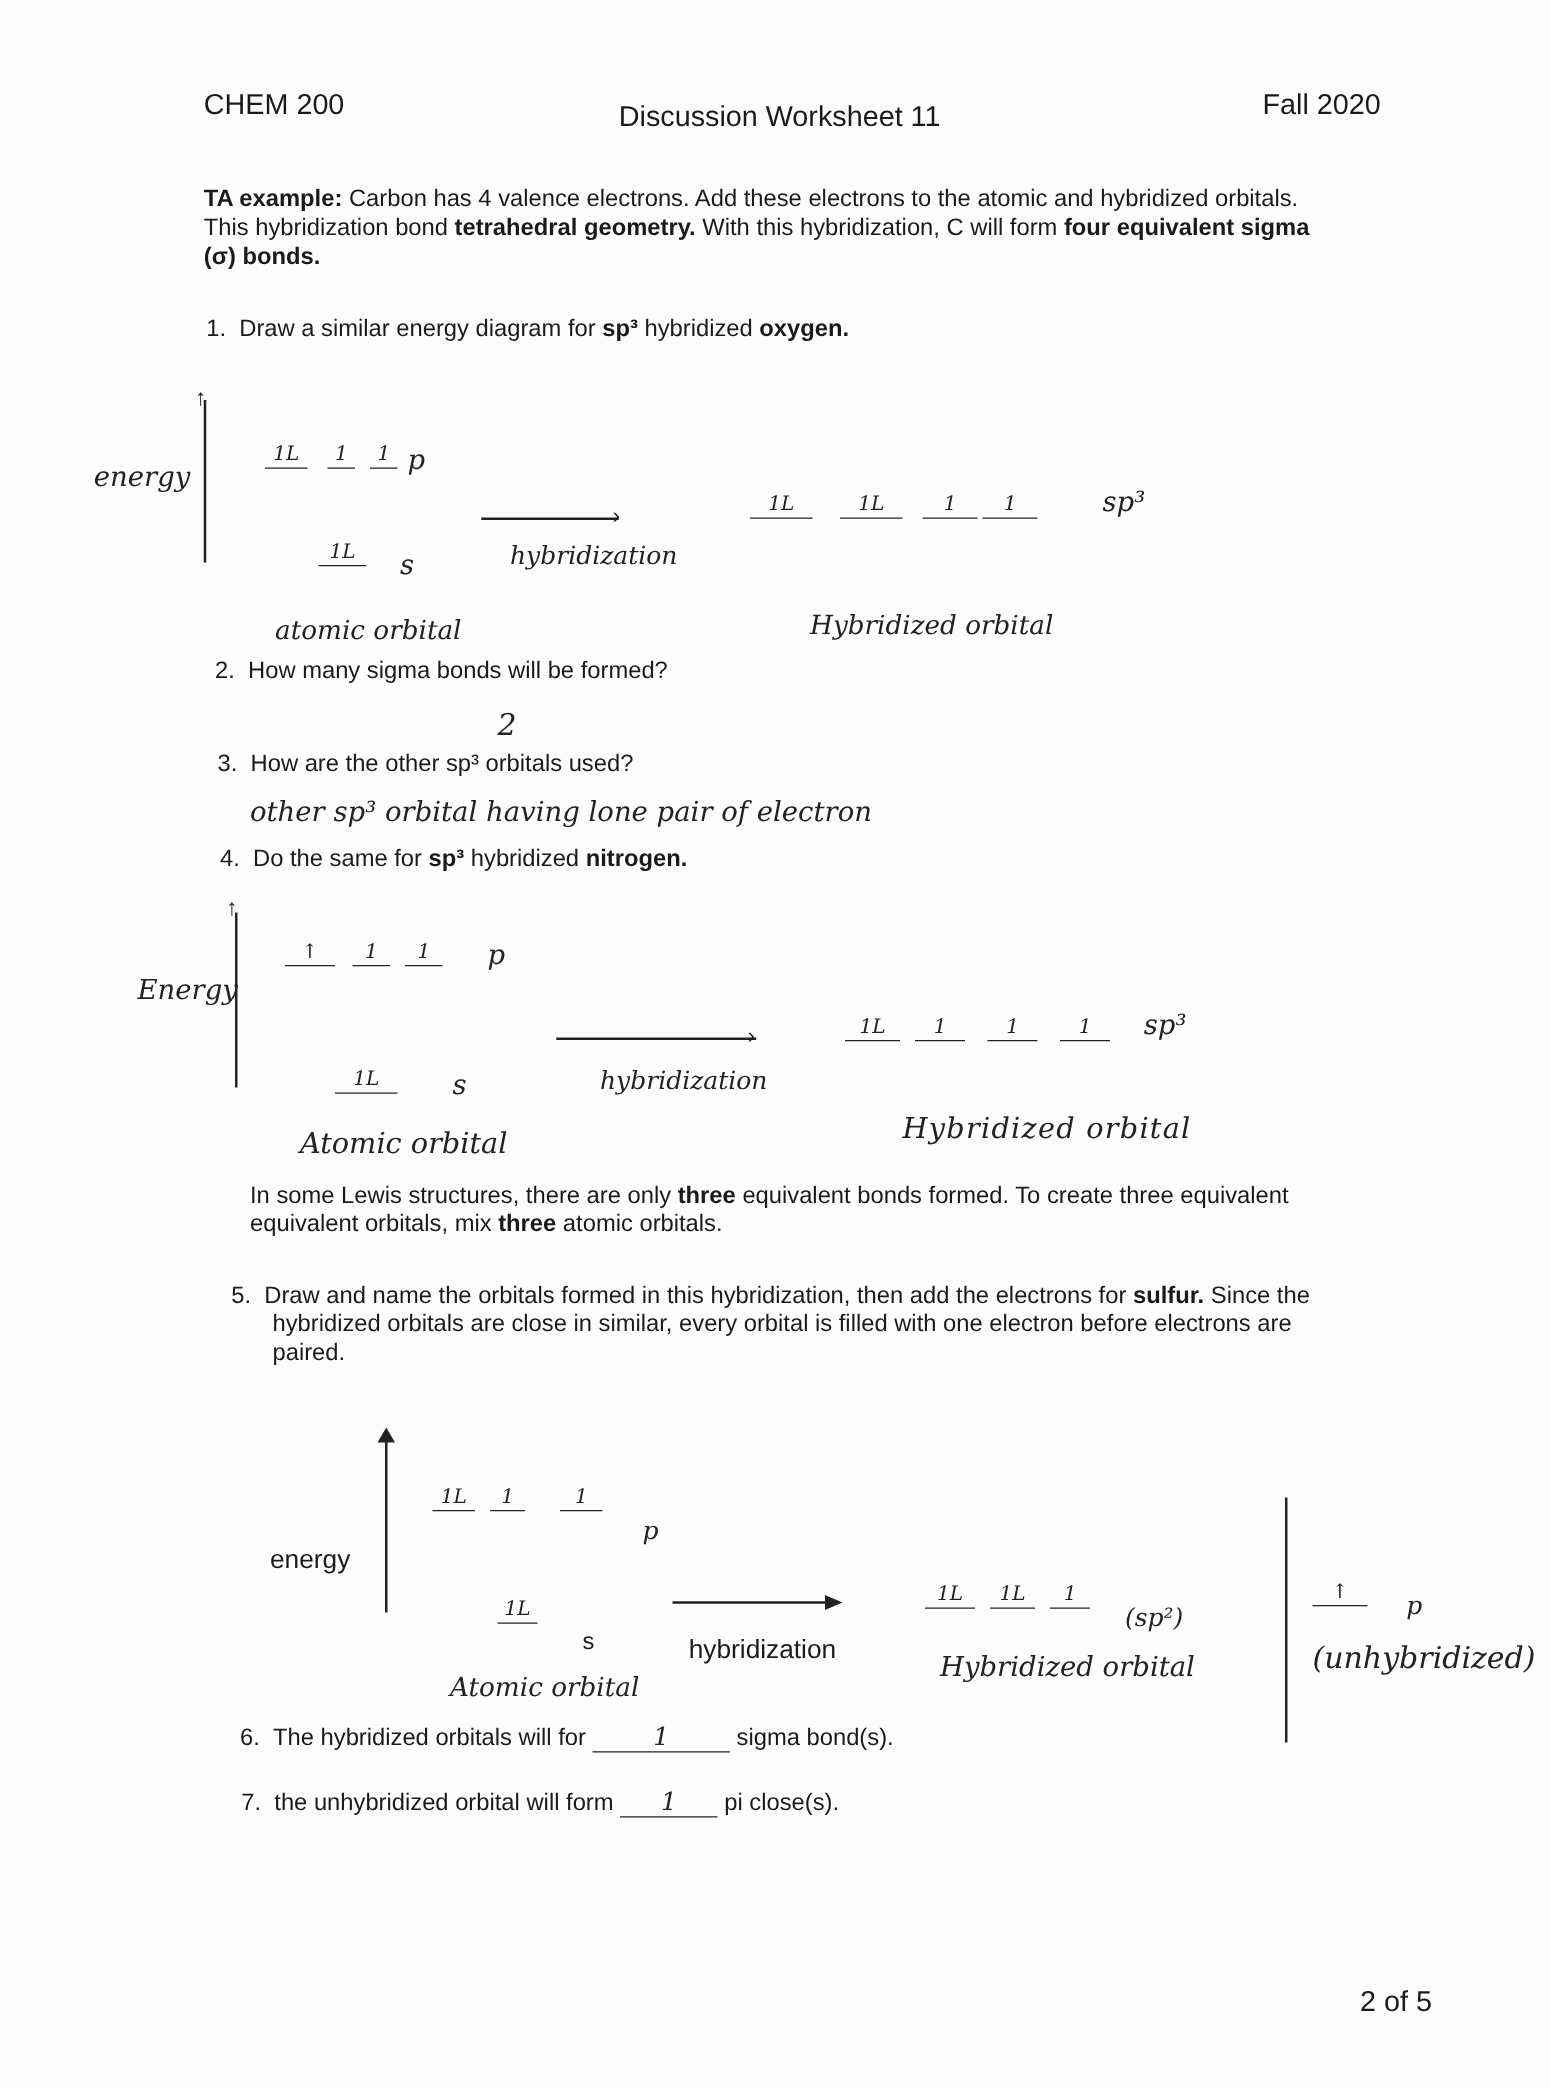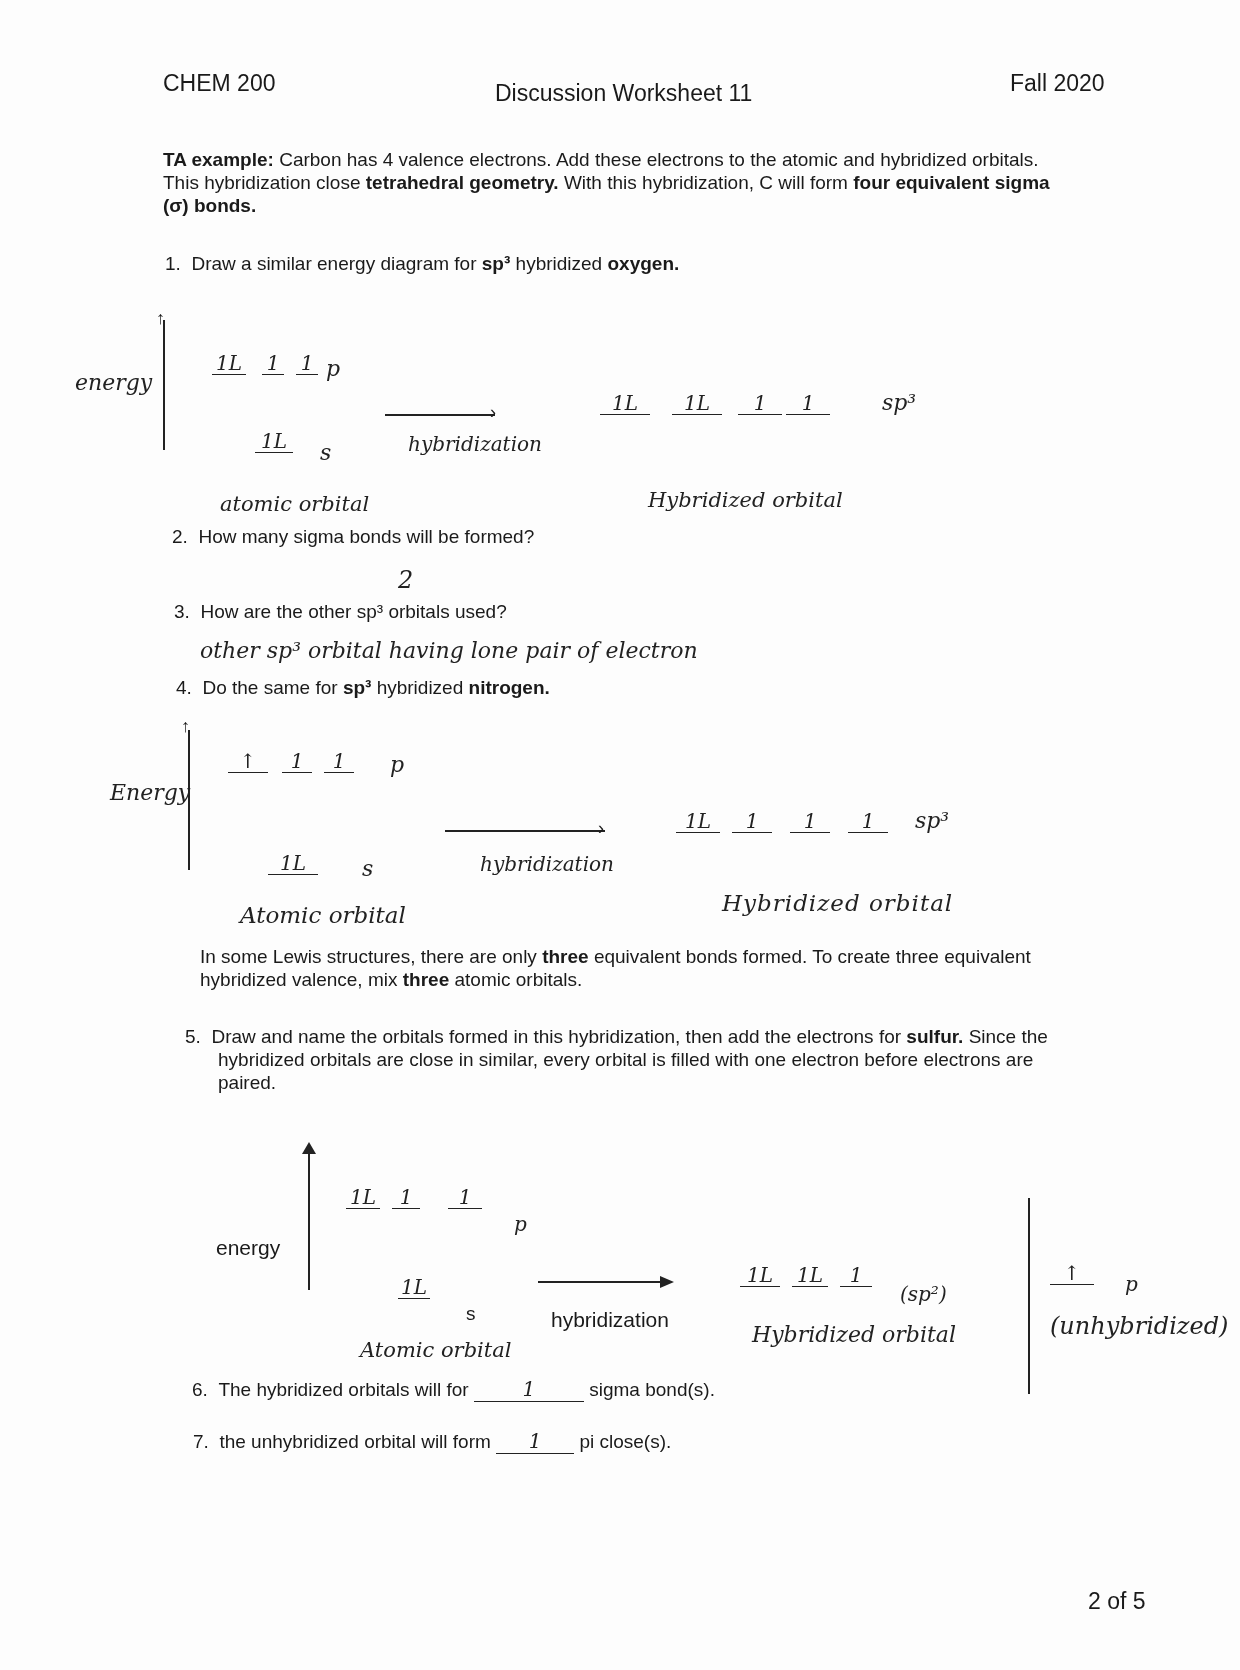--- a/index.html
+++ b/index.html
@@ -4,37 +4,37 @@
 <style>
   html, body { margin: 0; padding: 0; }
   body {
     width: 1240px; height: 1670px; background: #fdfdfd; position: relative; overflow: hidden;
     font-family: "Liberation Sans", sans-serif; color: #1a1a1a;
   }
   .abs { position: absolute; }
   .hdr { font-size: 23px; }
   .print { font-size: 19px; line-height: 23px; }
   .hand { font-family: "DejaVu Serif", serif; font-style: italic; color: #222; font-size: 22px; }
-  .orb { position: absolute; border-bottom: 1.5px solid #222; text-align: center; font-size: 20px; line-height: 22px; }
+  .orb { position: absolute; border-bottom: 1.5px solid #222; text-align: center; font-size: 16px; line-height: 22px; }
   .vline { position: absolute; width: 2px; background: #222; }
   .hline { position: absolute; height: 2px; background: #222; }
   .arrowhead { position: absolute; width: 0; height: 0; }
   b { font-weight: bold; }
   .blank { display: inline-block; border-bottom: 1.5px solid #222; text-align: center; }
 </style>
 </head>
 <body>
 
 <div class="abs hdr" style="left:163px; top:70px;">CHEM 200</div>
 <div class="abs hdr" style="left:495px; top:80px;">Discussion Worksheet 11</div>
 <div class="abs hdr" style="left:1010px; top:70px;">Fall 2020</div>
 
 <div class="abs print" style="left:163px; top:148px; width:950px;">
   <div><b>TA example:</b><span> Carbon has 4 valence electrons. Add these electrons to the atomic and hybridized orbitals.</span></div>
-  <div><span>This hybridization close </span><b>tetrahedral geometry.</b><span> With this hybridization, C will form </span><b>four equivalent sigma</b></div>
+  <div><span>This hybridization bond </span><b>tetrahedral geometry.</b><span> With this hybridization, C will form </span><b>four equivalent sigma</b></div>
   <div><b>(σ) bonds.</b></div>
 </div>
 
 <div class="abs print" style="left:165px; top:252px;">
   <span>1.</span>&nbsp;&nbsp;<span>Draw a similar energy diagram for </span><b>sp³</b><span> hybridized </span><b>oxygen.</b>
 </div>
 
 <div>
   <div class="abs hand" style="left:75px; top:370px; font-size:22px;">energy</div>
   <div class="vline" style="left:163px; top:320px; height:130px;"></div>
@@ -88,21 +88,21 @@
   <div class="orb hand" style="left:732px; top:810px; width:40px;">1</div>
   <div class="orb hand" style="left:790px; top:810px; width:40px;">1</div>
   <div class="orb hand" style="left:848px; top:810px; width:40px;">1</div>
   <div class="abs hand" style="left:915px; top:808px;">sp³</div>
   <div class="abs hand" style="left:240px; top:902px; font-size:23px;">Atomic orbital</div>
   <div class="abs hand" style="left:722px; top:890px; font-size:23px; letter-spacing:1px;">Hybridized orbital</div>
 </div>
 
 <div class="abs print" style="left:183px; top:945px; width:900px;margin-left:17px;">
   <div><span>In some Lewis structures, there are only </span><b>three</b><span> equivalent bonds formed. To create three equivalent</span></div>
-  <div><span>hybridized valence, mix </span><b>three</b><span> atomic orbitals.</span></div>
+  <div><span>equivalent orbitals, mix </span><b>three</b><span> atomic orbitals.</span></div>
 </div>
 
 <div class="abs print" style="left:185px; top:1025px; width:930px;">
   <div><span>5.</span>&nbsp;&nbsp;<span>Draw and name the orbitals formed in this hybridization, then add the electrons for </span><b>sulfur.</b><span> Since the</span></div>
   <div style="padding-left:33px;">hybridized orbitals are close in similar, every orbital is filled with one electron before electrons are</div>
   <div style="padding-left:33px;">paired.</div>
 </div>
 
 <div>
   <div class="abs print" style="left:216px; top:1236px; font-size:21px;">energy</div>

